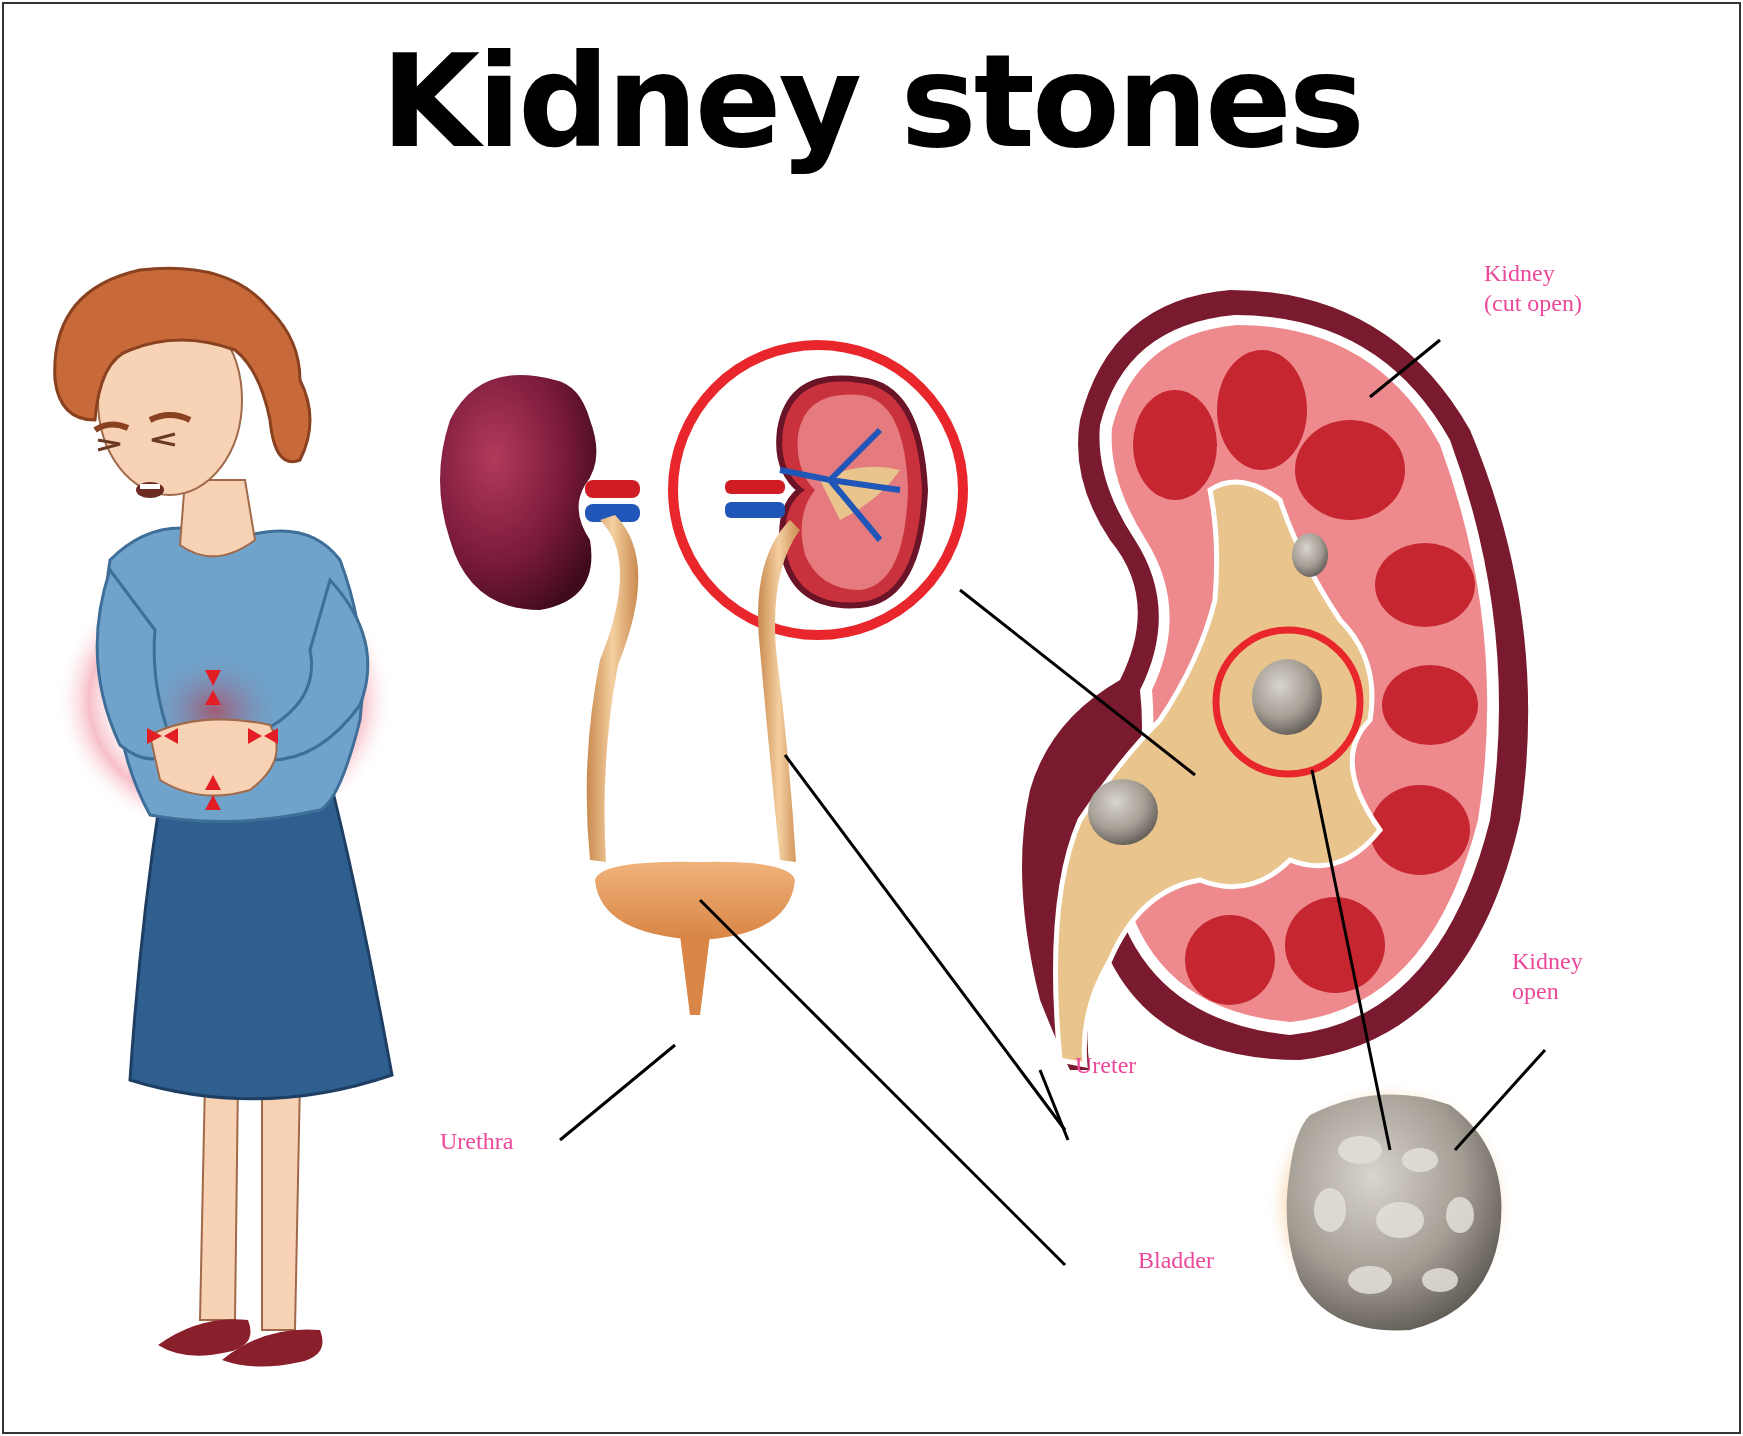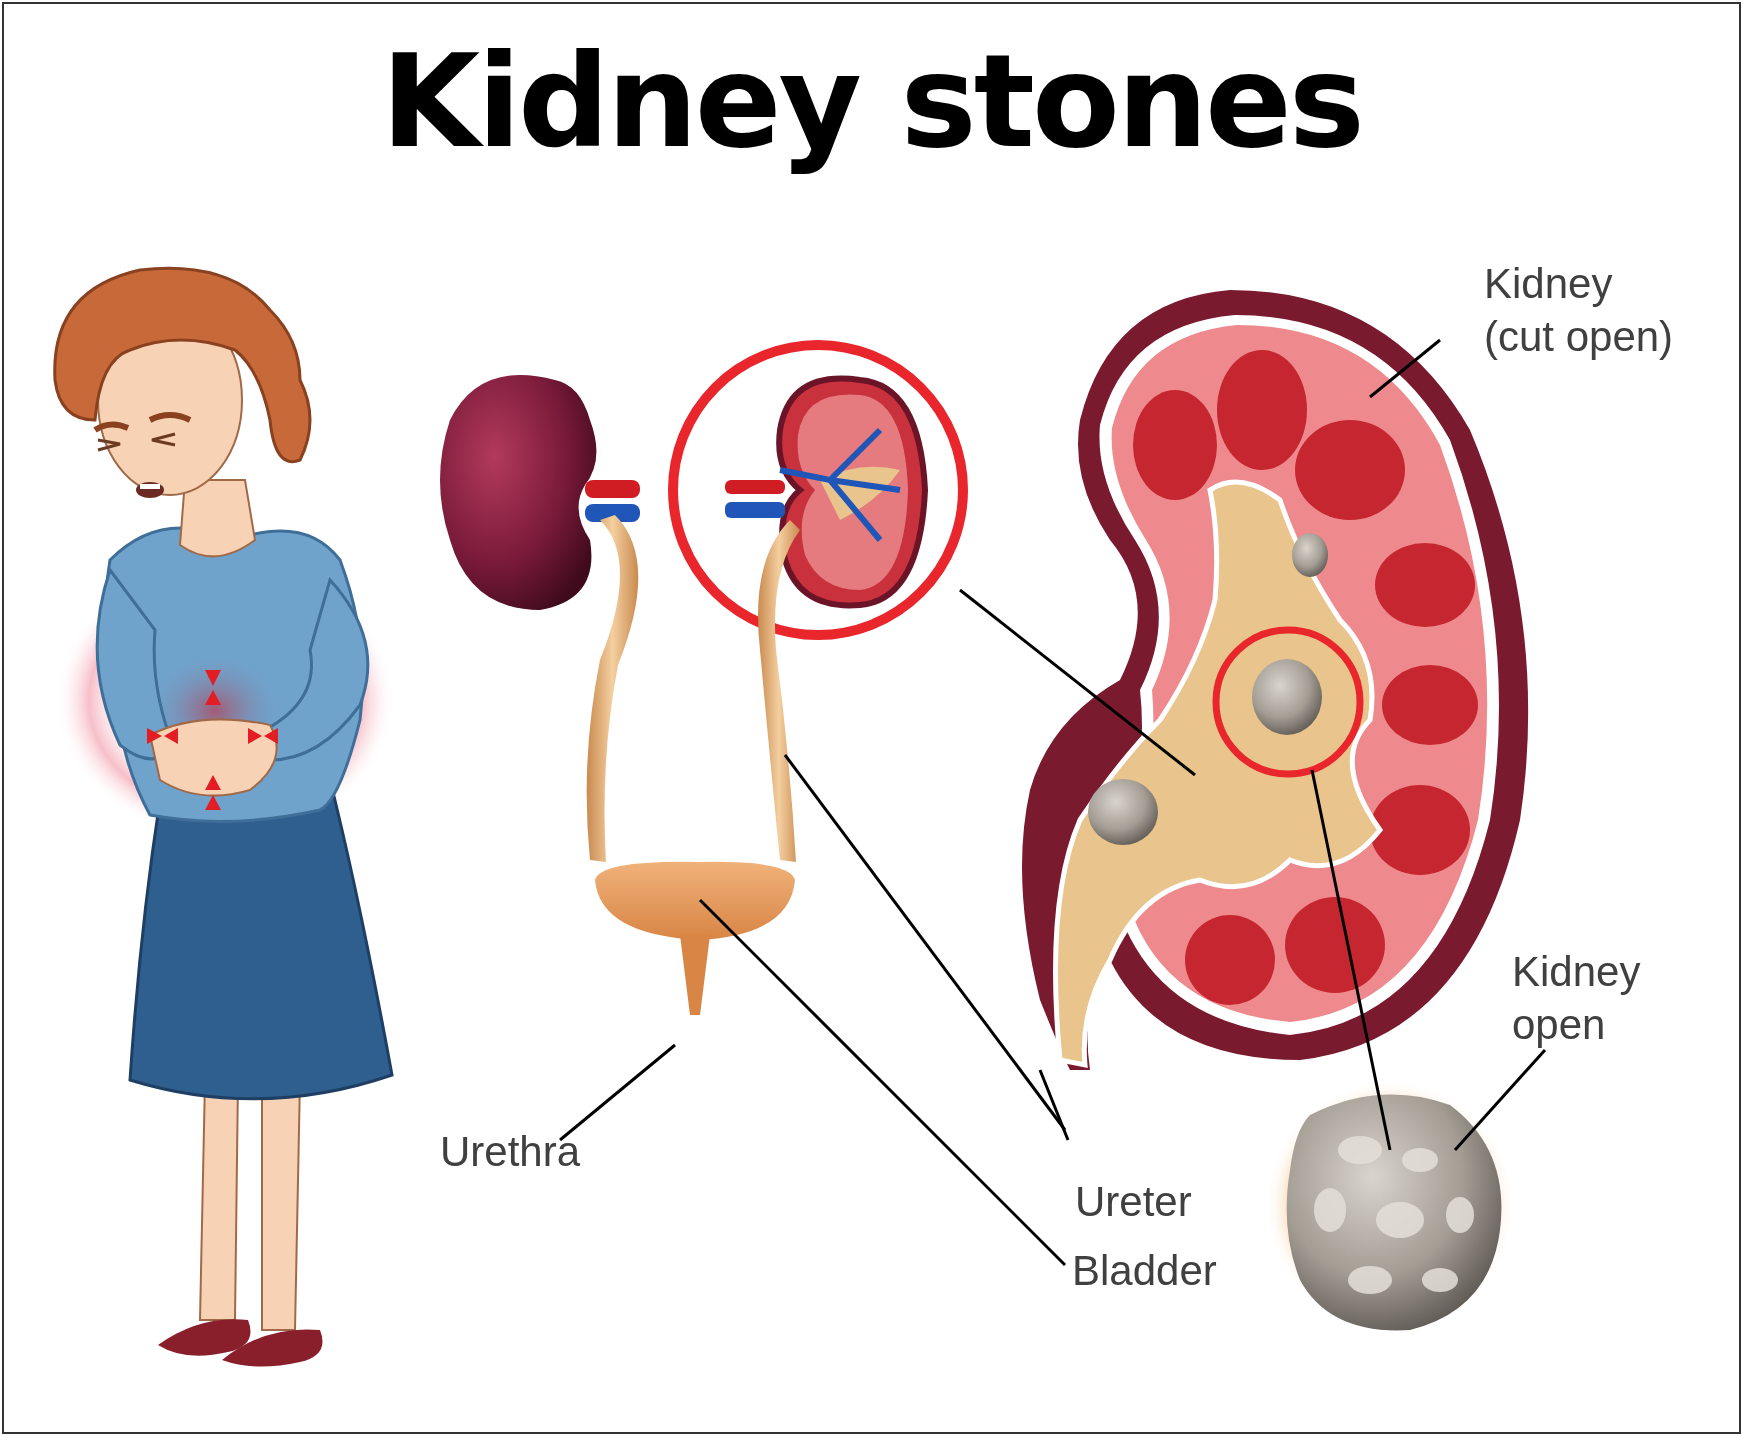--- a/index.html
+++ b/index.html
@@ -21,23 +21,23 @@
     font-family: "DejaVu Sans", sans-serif;
     font-weight: bold;
     font-size: 128px;
     letter-spacing: -3px;
     color: #000000;
     line-height: 1;
   }
   .art { position: absolute; left: 0; top: 0; }
   .label {
     position: absolute;
-    font-family: Liberation Sans, sans-serif;
-    font-size: 42px;
-    color: #404040;
+    font-family: Liberation Serif, serif;
+    font-size: 24px;
+    color: #ec4899;
     line-height: 1.25;
     white-space: nowrap;
   }
 </style>
 </head>
 <body>
 
 <div class="page">
   <div class="frame"></div>
 
@@ -201,16 +201,16 @@
   <div class="label" style="left:1484px; top:258px;">
     <div>Kidney</div>
     <div>(cut open)</div>
   </div>
 
   <div class="label" style="left:1512px; top:946px;">
     <div>Kidney</div>
     <div>open</div>
   </div>
 
-  <div class="label" style="left:1075px; top:1176px;">Ureter</div>
-  <div class="label" style="left:1072px; top:1245px;">Bladder</div>
+  <div class="label" style="left:1075px; top:1050px;">Ureter</div>
+  <div class="label" style="left:1138px; top:1245px;">Bladder</div>
   <div class="label" style="left:440px; top:1126px;">Urethra</div>
 </div>
 
 </body></html>

